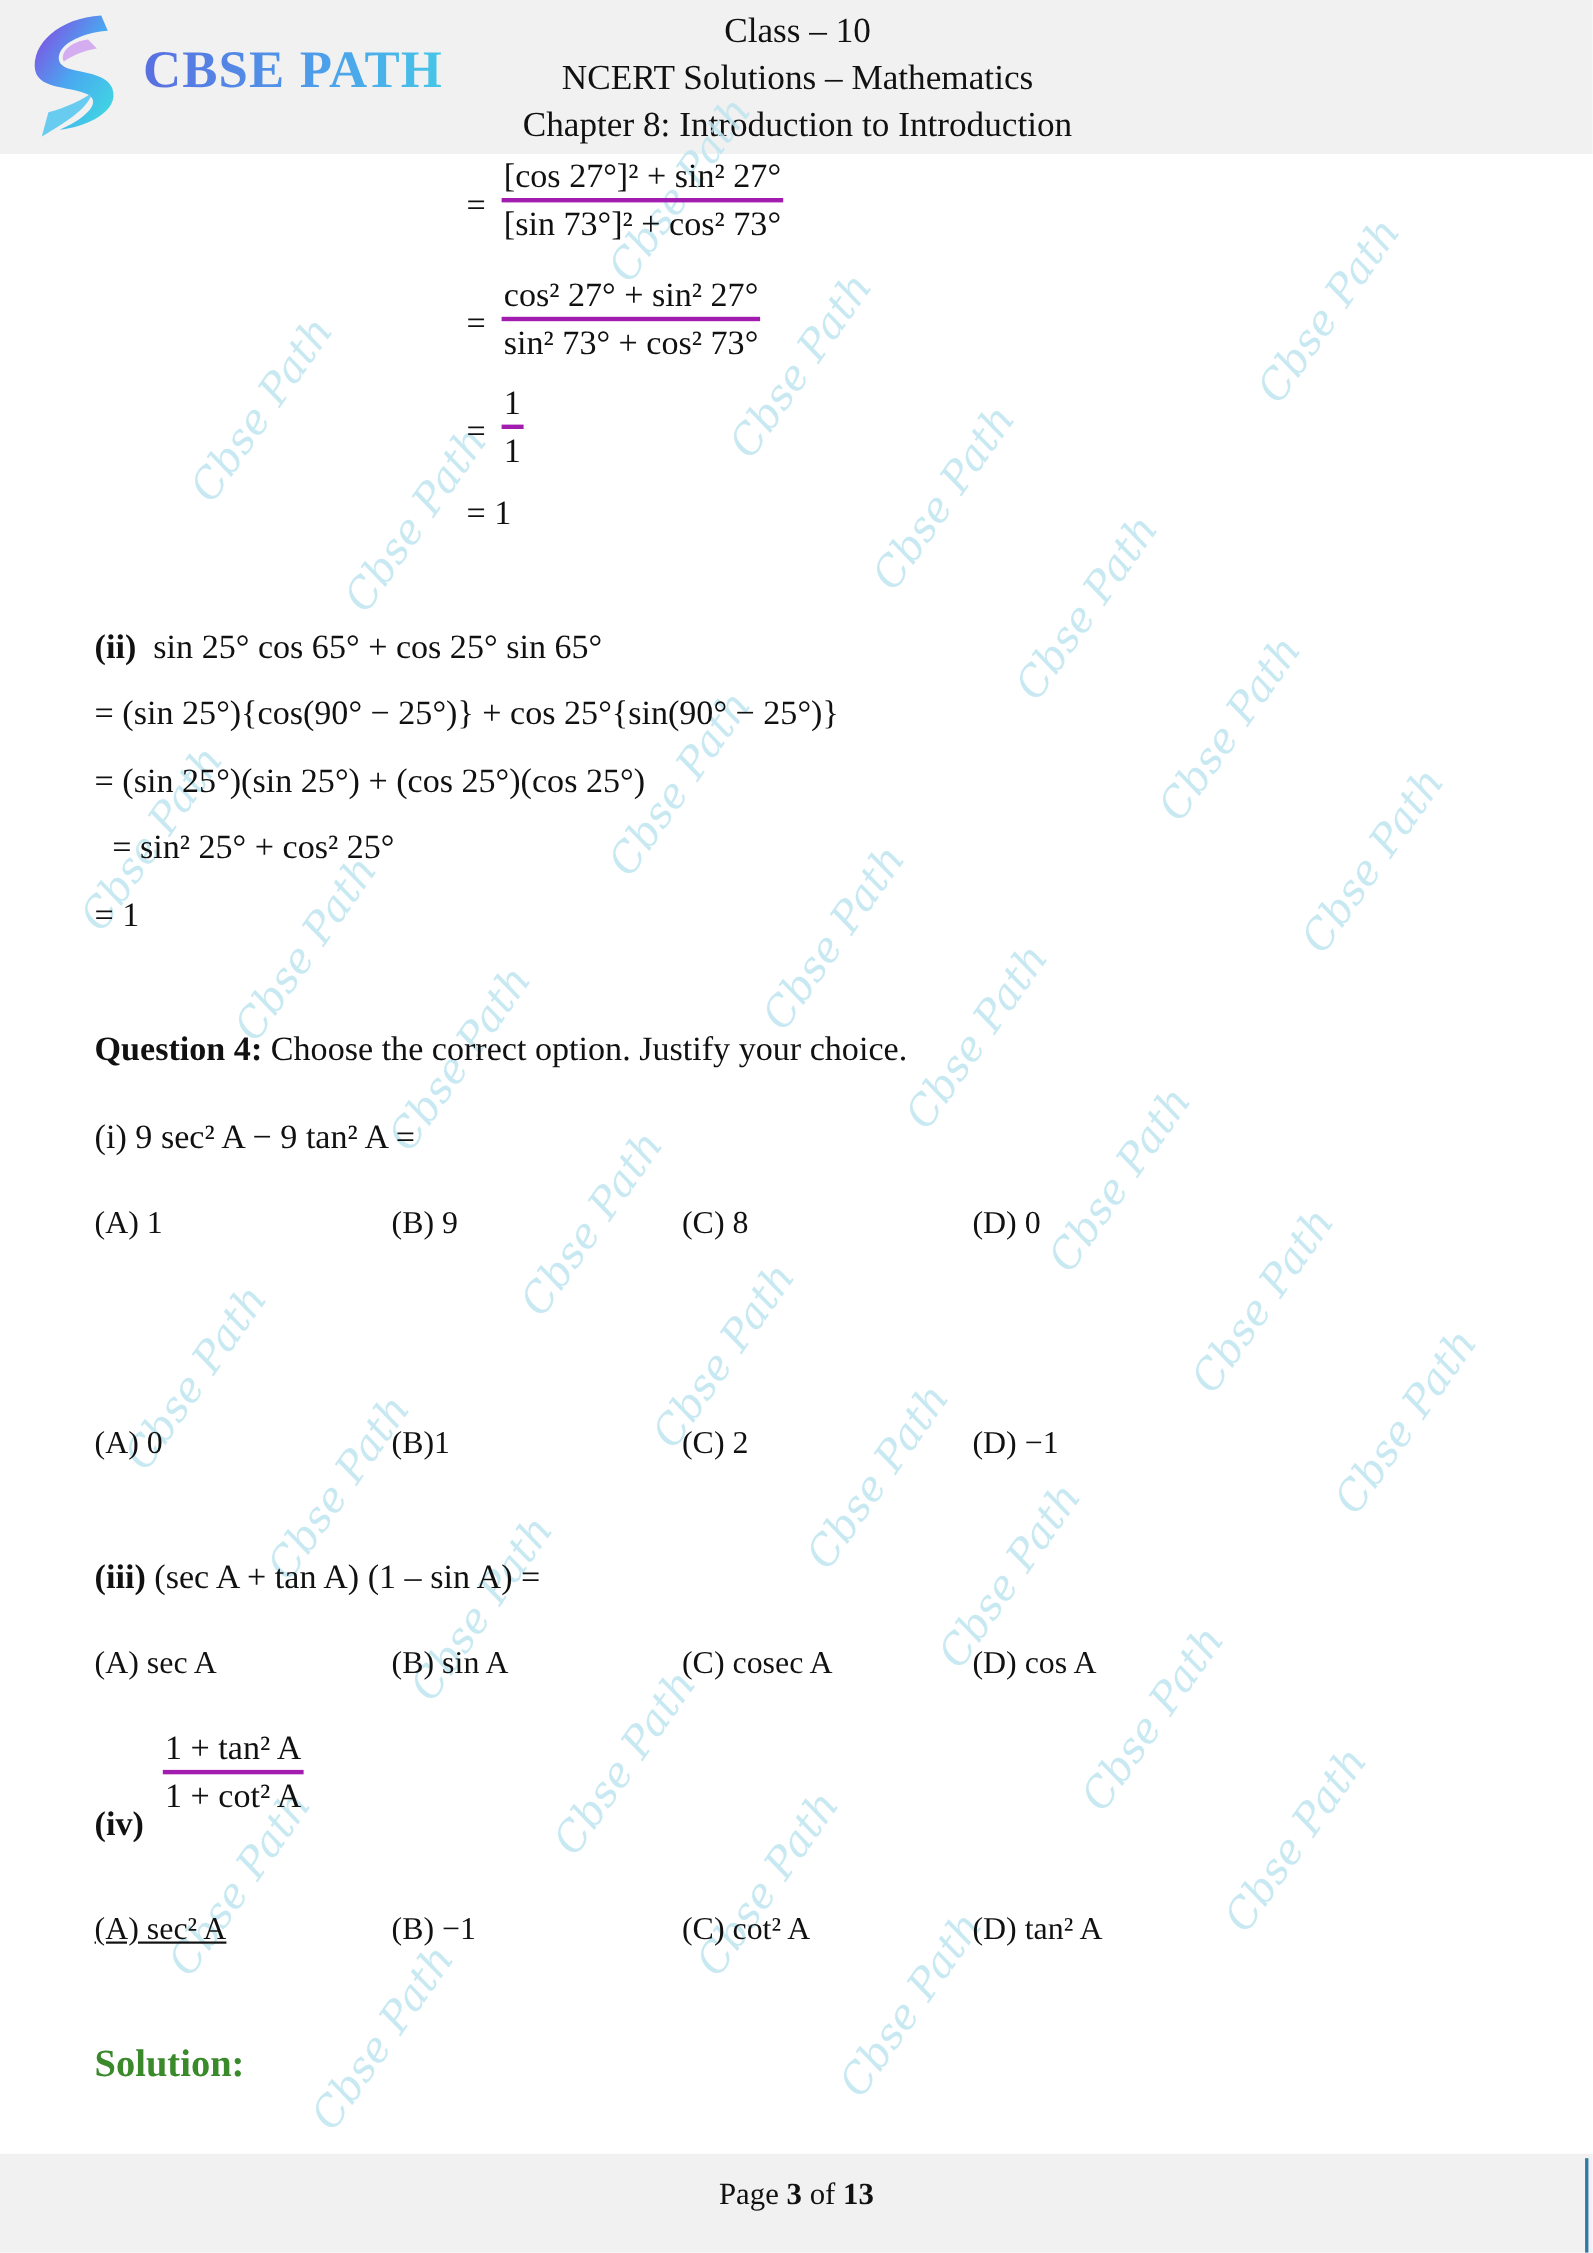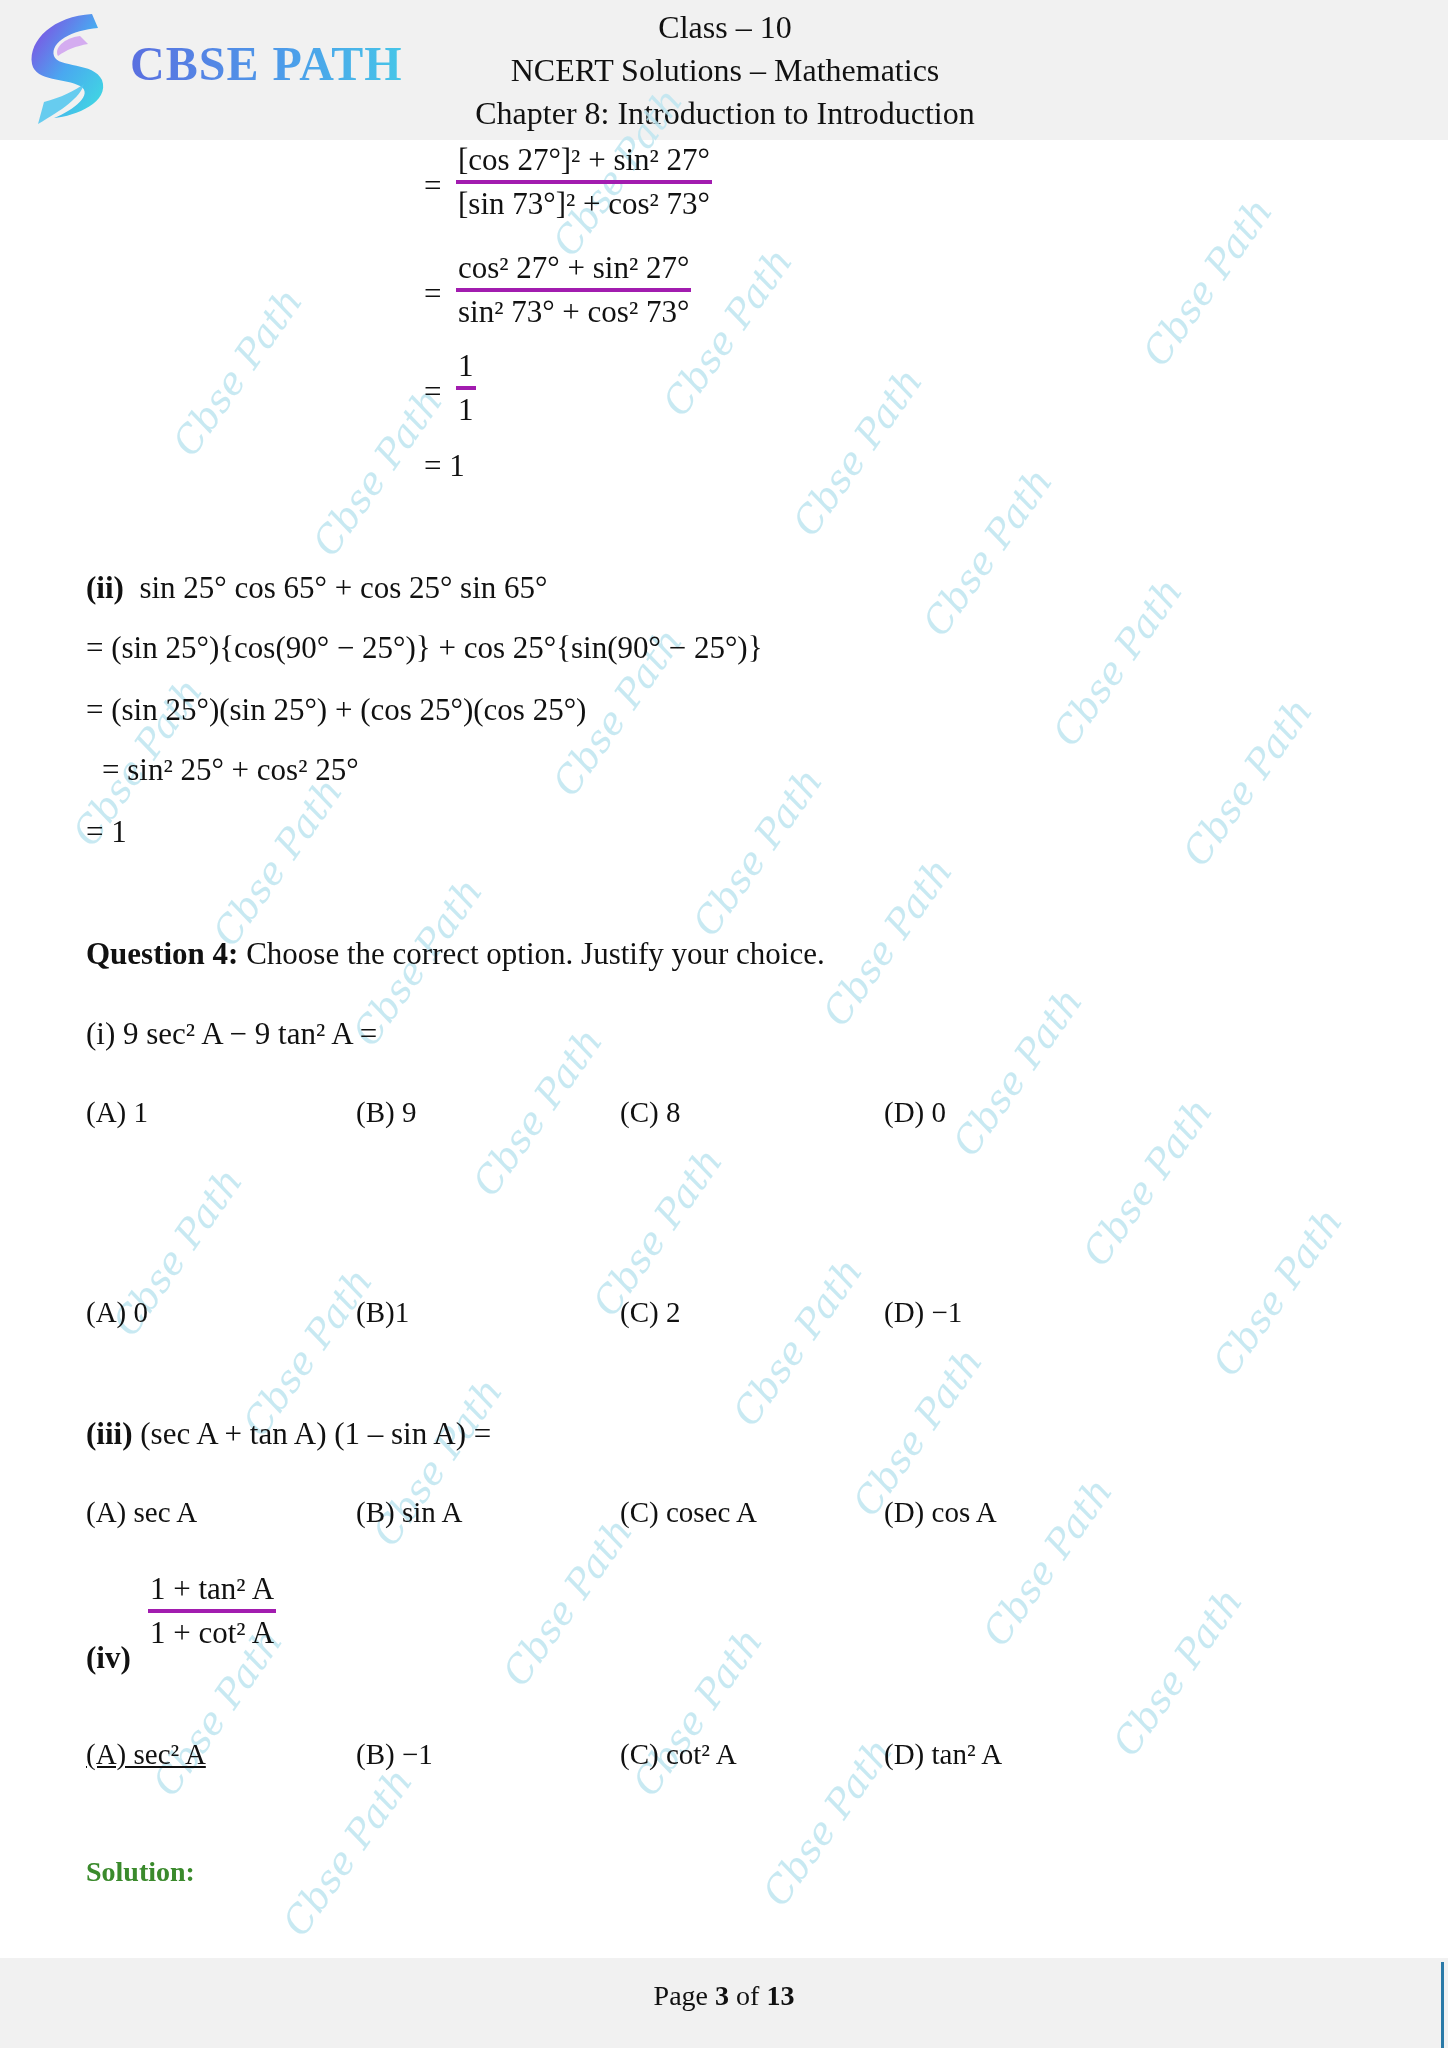--- a/index.html
+++ b/index.html
@@ -21,21 +21,21 @@
   .t { position: absolute; font-family: "Liberation Serif", serif; font-size: 31px; white-space: nowrap; color: #111; }
   .bold { font-weight: bold; }
 
   .frac { position: absolute; display: inline-block; text-align: center; font-family: "Liberation Serif", serif; font-size: 31px; }
   .frac .num { display: block; padding: 0 2px 2px; border-bottom: 4px solid #a21caf; white-space: nowrap; }
   .frac .den { display: block; padding: 2px 2px 0; white-space: nowrap; }
   .eq { position: absolute; font-family: "Liberation Serif", serif; font-size: 31px; }
 
   .opt { position: absolute; font-family: "Liberation Serif", serif; font-size: 29px; white-space: nowrap; }
 
-  .solution { position: absolute; left: 86px; top: 1856px; font-family: "Liberation Serif", serif; font-weight: bold; font-size: 28px; color: #3a8a2c; }
+  .solution { position: absolute; left: 86px; top: 1856px; font-family: "Liberation Serif", serif; font-weight: bold; font-size: 35px; color: #3a8a2c; }
 
   
   .footer { position: absolute; left: 0; top: 1958px; width: 1448px; height: 90px; background: #f1f1f1; }
   .page-num { position: absolute; left: 0; width: 1448px; top: 22px; text-align: center; font-family: "Liberation Serif", serif; font-size: 28px; color: #111; }
   .page-num b { font-weight: bold; }
   .edge-line { position: absolute; right: 4px; top: 4px; width: 3px; height: 86px; background: #2a7aa8; }
 </style>
 </head>
 <body>
 

